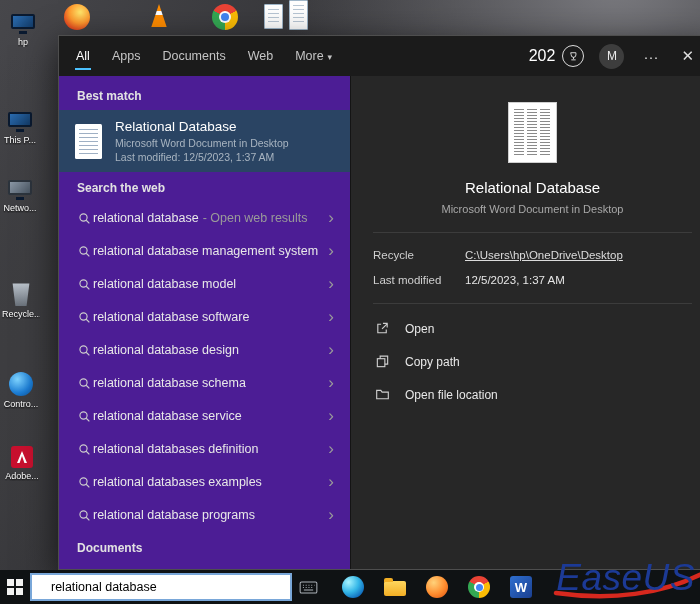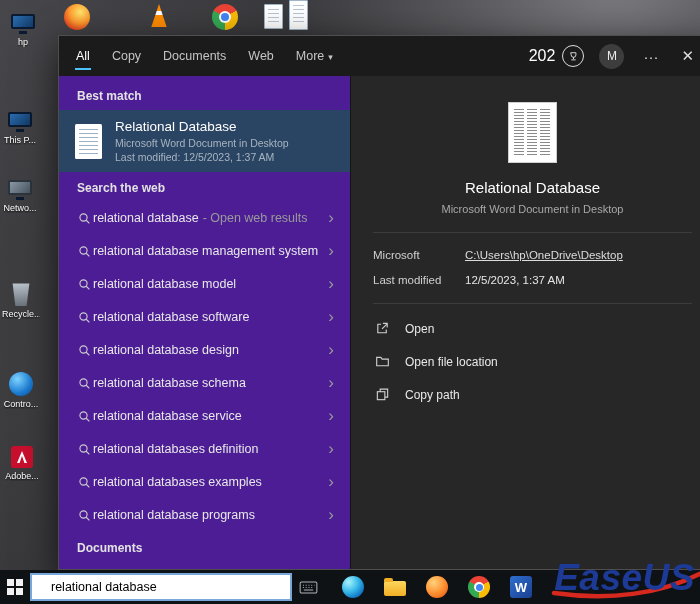--- a/index.html
+++ b/index.html
@@ -94,21 +94,21 @@
   .shape-edge{width:22px;height:22px;border-radius:50%;background:radial-gradient(circle at 30% 28%,#a8f4ff,#35b7e8 45%,#0c63b8 82%);cursor:pointer;}
   .shape-folder{position:relative;width:22px;height:15px;background:linear-gradient(180deg,#ffd75e,#f2ae24);border-radius:2px;margin-top:3px;cursor:pointer;}
   .shape-folder::before{content:"";position:absolute;top:-3px;left:0;width:9px;height:4px;background:#f2ae24;border-radius:2px 2px 0 0;}
   .shape-orange{width:22px;height:22px;border-radius:50%;background:radial-gradient(circle at 35% 30%,#ffd27a,#ff8c2e 55%,#d94f12);cursor:pointer;}
   .shape-chrome.small{width:22px;height:22px;}
   .shape-chrome.small::before{inset:6px;}
   .shape-chrome.small::after{inset:7.5px;}
   .shape-word{width:22px;height:22px;border-radius:3px;background:linear-gradient(135deg,#2e6fd0,#1b3f8f);color:#fff;font-size:13px;font-weight:bold;display:flex;align-items:center;justify-content:center;cursor:pointer;}
 
   
-  .watermark { position:absolute; right:5px; bottom:8px; z-index:9; font-style:italic; font-weight:bold;
+  .watermark { position:absolute; right:5px; bottom:8px; z-index:9; font-style:italic; font-weight:normal;
     font-size:37px; letter-spacing:0.5px; color:#1c3a96; line-height:1; }
   .watermark svg { position:absolute; left:-6px; bottom:-7px; pointer-events:none; }
   .watermark .wm-text { position:relative; z-index:2; }
 </style>
 </head>
 <body>
 
 <div class="screen">
 
   <div class="top-icon" style="left:64px">
@@ -149,21 +149,21 @@
   </div>
   <div class="dicon" style="left:3px;top:446px">
     <div class="shape-adobe"></div>
     <div class="dlabel">Adobe...</div>
   </div>
 
   <div class="search-window">
 
     <div class="tabbar">
       <div class="tab active"><span>All</span></div>
-      <div class="tab"><span>Copy</span></div>
+      <div class="tab"><span>Apps</span></div>
       <div class="tab"><span>Documents</span></div>
       <div class="tab"><span>Web</span></div>
       <div class="tab"><span>More</span><span class="caret">▾</span></div>
 
       <div class="tab-right">
         <div class="rewards">
           <span>202</span>
           <span class="trophy">
             <svg viewBox="0 0 16 16" width="11" height="11">
                 <path d="M4.5 2.5h7v3.2a3.5 3.5 0 0 1-7 0zM8 9.4v1.8M5.4 12.9h5.2" stroke="#e8e8e8" stroke-width="1.3" fill="none" stroke-linecap="round"></path>
@@ -300,21 +300,21 @@
       </div>
 
       <div class="right-panel">
         <div class="thumb"></div>
         <div class="pv-title">Relational Database</div>
         <div class="pv-sub">Microsoft Word Document in Desktop</div>
 
         <div class="divider"></div>
 
         <div class="info-grid">
-          <div class="info-label">Microsoft</div>
+          <div class="info-label">Recycle</div>
           <div class="info-value"><span class="link">C:\Users\hp\OneDrive\Desktop</span></div>
           <div class="info-label">Last modified</div>
           <div class="info-value">12/5/2023, 1:37 AM</div>
         </div>
 
         <div class="divider"></div>
 
         <div class="actions">
           <div class="action-row">
             <span class="a-icon">
@@ -322,33 +322,33 @@
                   <path d="M6.5 3.5H3v9h9V9"></path>
                   <path d="M8.5 2.5H13v4.5"></path>
                   <path d="M13 3 7.5 8.5"></path>
                 </svg>
             </span>
             <span>Open</span>
           </div>
           <div class="action-row">
             <span class="a-icon">
               <svg viewBox="0 0 16 16" width="15" height="15" fill="none" stroke="#cfcfcf" stroke-width="1.2">
-                  <path d="M1.8 3.6h4.4l1.4 1.9h6.6v7H1.8z"></path>
+                  <rect x="2.5" y="5" width="8" height="8.5"></rect>
+                  <path d="M5.5 5V2.2h8v8.6h-3"></path>
                 </svg>
             </span>
-            <span>Open file location</span>
+            <span>Copy path</span>
           </div>
           <div class="action-row">
             <span class="a-icon">
               <svg viewBox="0 0 16 16" width="15" height="15" fill="none" stroke="#cfcfcf" stroke-width="1.2">
-                  <rect x="2.5" y="5" width="8" height="8.5"></rect>
-                  <path d="M5.5 5V2.2h8v8.6h-3"></path>
+                  <path d="M1.8 3.6h4.4l1.4 1.9h6.6v7H1.8z"></path>
                 </svg>
             </span>
-            <span>Copy path</span>
+            <span>Open file location</span>
           </div>
         </div>
       </div>
     </div>
   </div>
 
   <div class="taskbar">
     <div class="start">
       <div class="win-logo">
           <span></span>

